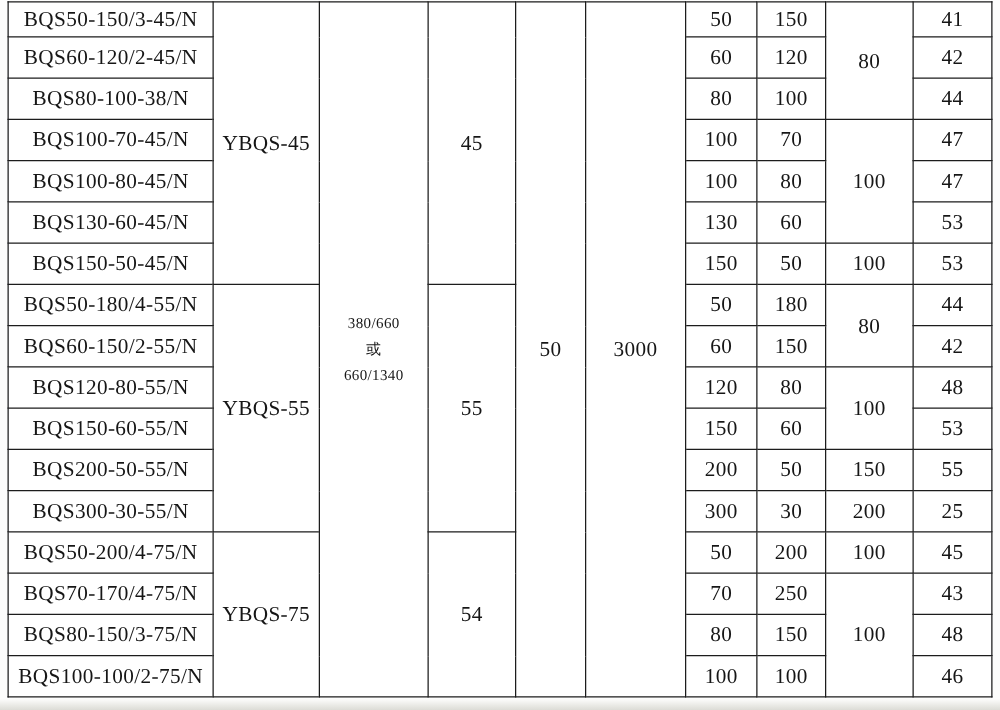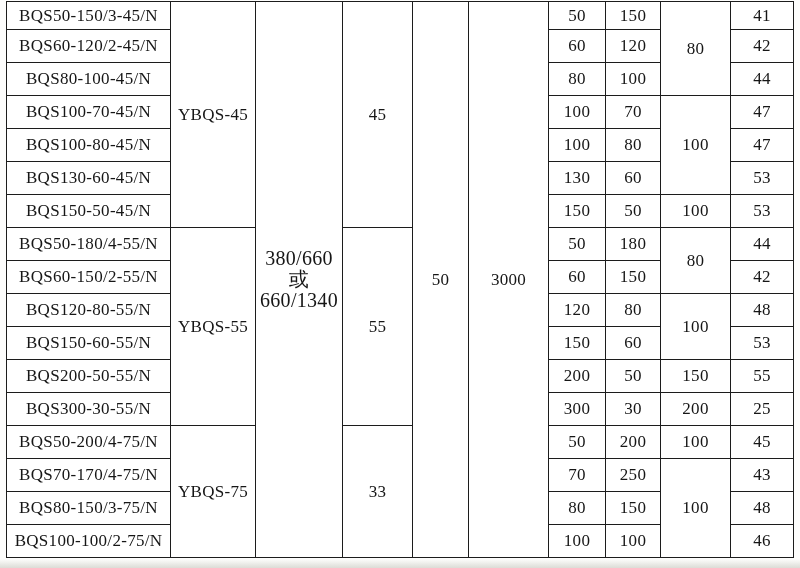--- a/index.html
+++ b/index.html
@@ -42,21 +42,21 @@
     text-align: left;
     padding-left: 9px;
     font-size: 16px;
   }
   td.hl { background: #d2eef3; }
   td.v-top {
     vertical-align: top;
   }
   td.c-voltage div {
     line-height: 21px;
-    font-size: 20px;
+    font-size: 12px;
     font-family: Liberation Serif, serif;
   }
   td.c-voltage { padding-top: 12px; }
   td.c-freq, td.c-speed { padding-top: 32px; line-height: 22px; }
   .bottom-shade {
     position: absolute;
     left: 0;
     bottom: 0;
     width: 800px;
     height: 9px;
@@ -99,21 +99,21 @@
         <td rowspan="3">80</td>
         <td>41</td>
       </tr>
       <tr class="r">
         <td class="c-model">BQS60-120/2-45/N</td>
         <td>60</td>
         <td>120</td>
         <td>42</td>
       </tr>
       <tr class="r">
-        <td class="c-model">BQS80-100-45/N</td>
+        <td class="c-model">BQS80-100-38/N</td>
         <td>80</td>
         <td>100</td>
         <td>44</td>
       </tr>
       <tr class="r">
         <td class="c-model">BQS100-70-45/N</td>
         <td>100</td>
         <td>70</td>
         <td rowspan="3">100</td>
         <td>47</td>
@@ -177,21 +177,21 @@
         <td class="c-model hl">BQS300-30-55/N</td>
         <td class="hl">300</td>
         <td class="hl">30</td>
         <td class="hl">200</td>
         <td class="hl">25</td>
       </tr>
 
       <tr class="r">
         <td class="c-model">BQS50-200/4-75/N</td>
         <td rowspan="4">YBQS-75</td>
-        <td rowspan="4">33</td>
+        <td rowspan="4">54</td>
         <td>50</td>
         <td>200</td>
         <td>100</td>
         <td>45</td>
       </tr>
       <tr class="r">
         <td class="c-model">BQS70-170/4-75/N</td>
         <td>70</td>
         <td>250</td>
         <td rowspan="3">100</td>

